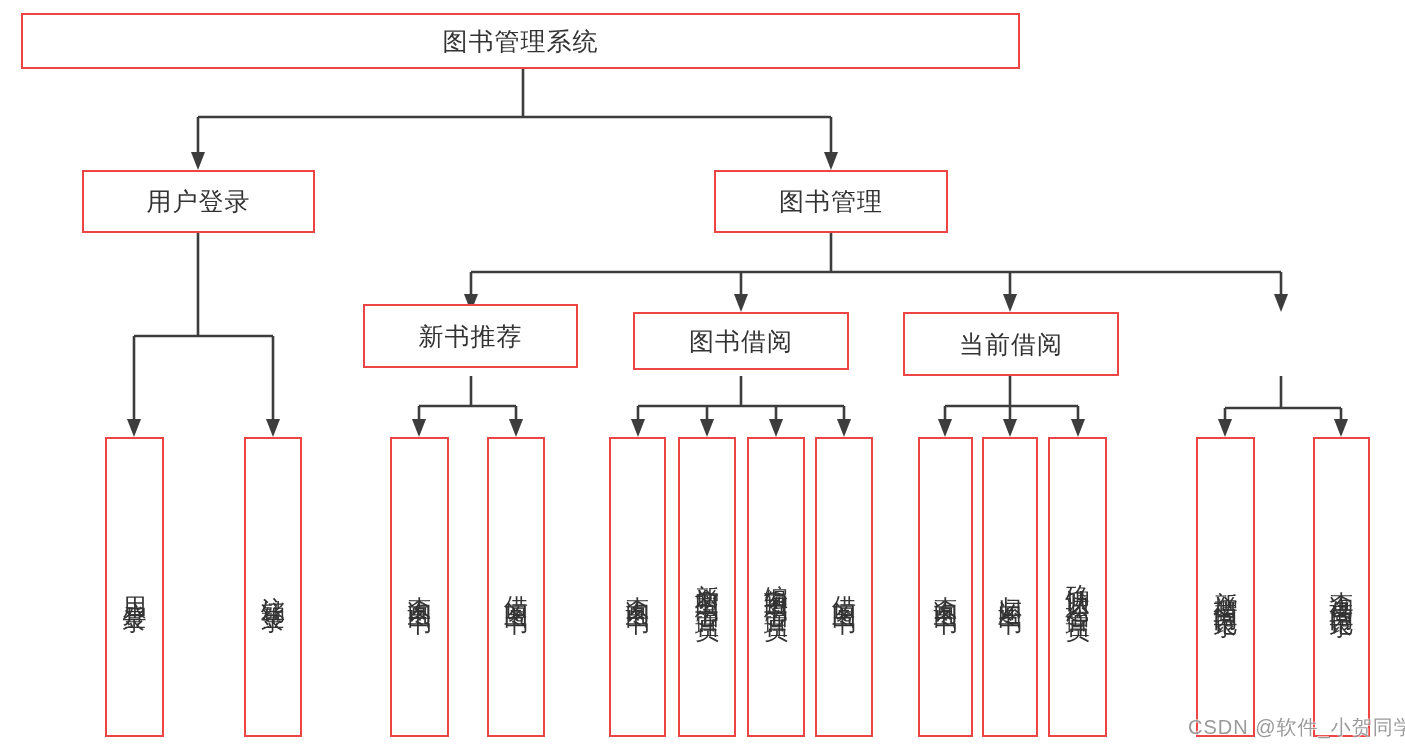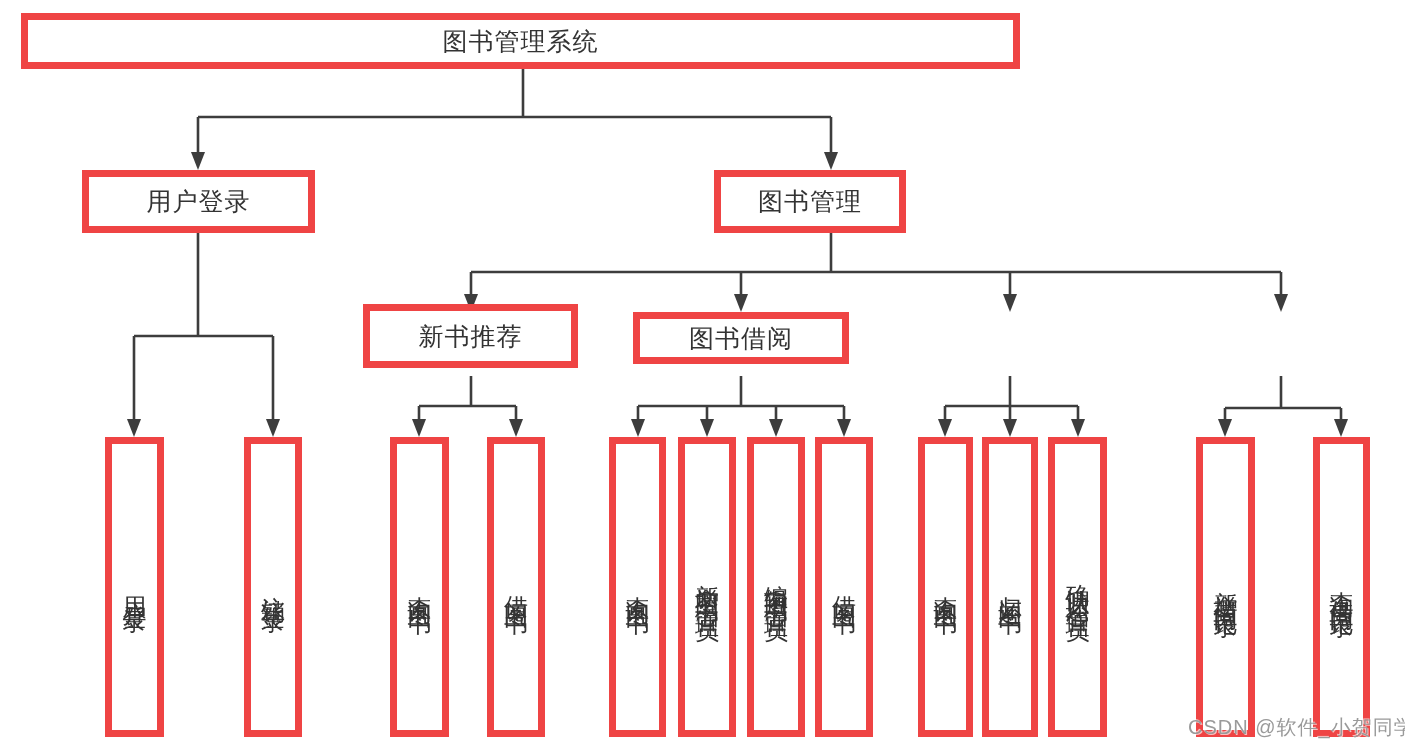--- a/index.html
+++ b/index.html
@@ -18,21 +18,21 @@
   .connectors {
     position: absolute;
     left: 0;
     top: 0;
     z-index: 1;
     pointer-events: none;
   }
   .node {
     position: absolute;
     box-sizing: border-box;
-    border: 7px solid #ef4444;
+    border: 2px solid #ef4444;
     background: #ffffff;
     color: #333333;
     display: flex;
     align-items: center;
     justify-content: center;
     z-index: 2;
     text-align: center;
   }
   .hnode {
     font-size: 25px;
@@ -92,24 +92,25 @@
       <polygon points="1003,419 1017,419 1010,437"></polygon>
       <polygon points="1071,419 1085,419 1078,437"></polygon>
       <polygon points="1218,419 1232,419 1225,437"></polygon>
       <polygon points="1334,419 1348,419 1341,437"></polygon>
     </g>
   </svg>
 
   <div class="node hnode" style="left:21px; top:13px; width:999px; height:56px;">图书管理系统</div>
 
   <div class="node hnode" style="left:82px; top:170px; width:233px; height:63px;">用户登录</div>
-  <div class="node hnode" style="left:714px; top:170px; width:192px; height:63px;">图书管理</div>
+  <div class="node hnode" style="left:714px; top:170px; width:234px; height:63px;">图书管理</div>
 
   <div class="node hnode" style="left:363px; top:304px; width:215px; height:64px;">新书推荐</div>
-  <div class="node hnode" style="left:633px; top:312px; width:216px; height:52px;">图书借阅</div>
+  <div class="node hnode" style="left:633px; top:312px; width:216px; height:58px;">图书借阅</div>
+  <div class="node hnode" style="left:903px; top:312px; width:216px; height:64px;">当前借阅</div>
 
   <div class="node vnode" style="left:105px; top:437px; width:59px; height:300px;">用户登录</div>
   <div class="node vnode" style="left:244px; top:437px; width:58px; height:300px;">注销登录</div>
 
   <div class="node vnode" style="left:390px; top:437px; width:59px; height:300px;">查询图书</div>
   <div class="node vnode" style="left:487px; top:437px; width:58px; height:300px;">借阅图书</div>
 
   <div class="node vnode" style="left:609px; top:437px; width:57px; height:300px;">查询图书</div>
   <div class="node vnode" style="left:678px; top:437px; width:58px; height:300px;">新增图书（管理员）</div>
   <div class="node vnode" style="left:747px; top:437px; width:58px; height:300px;">编辑图书（管理员）</div>

